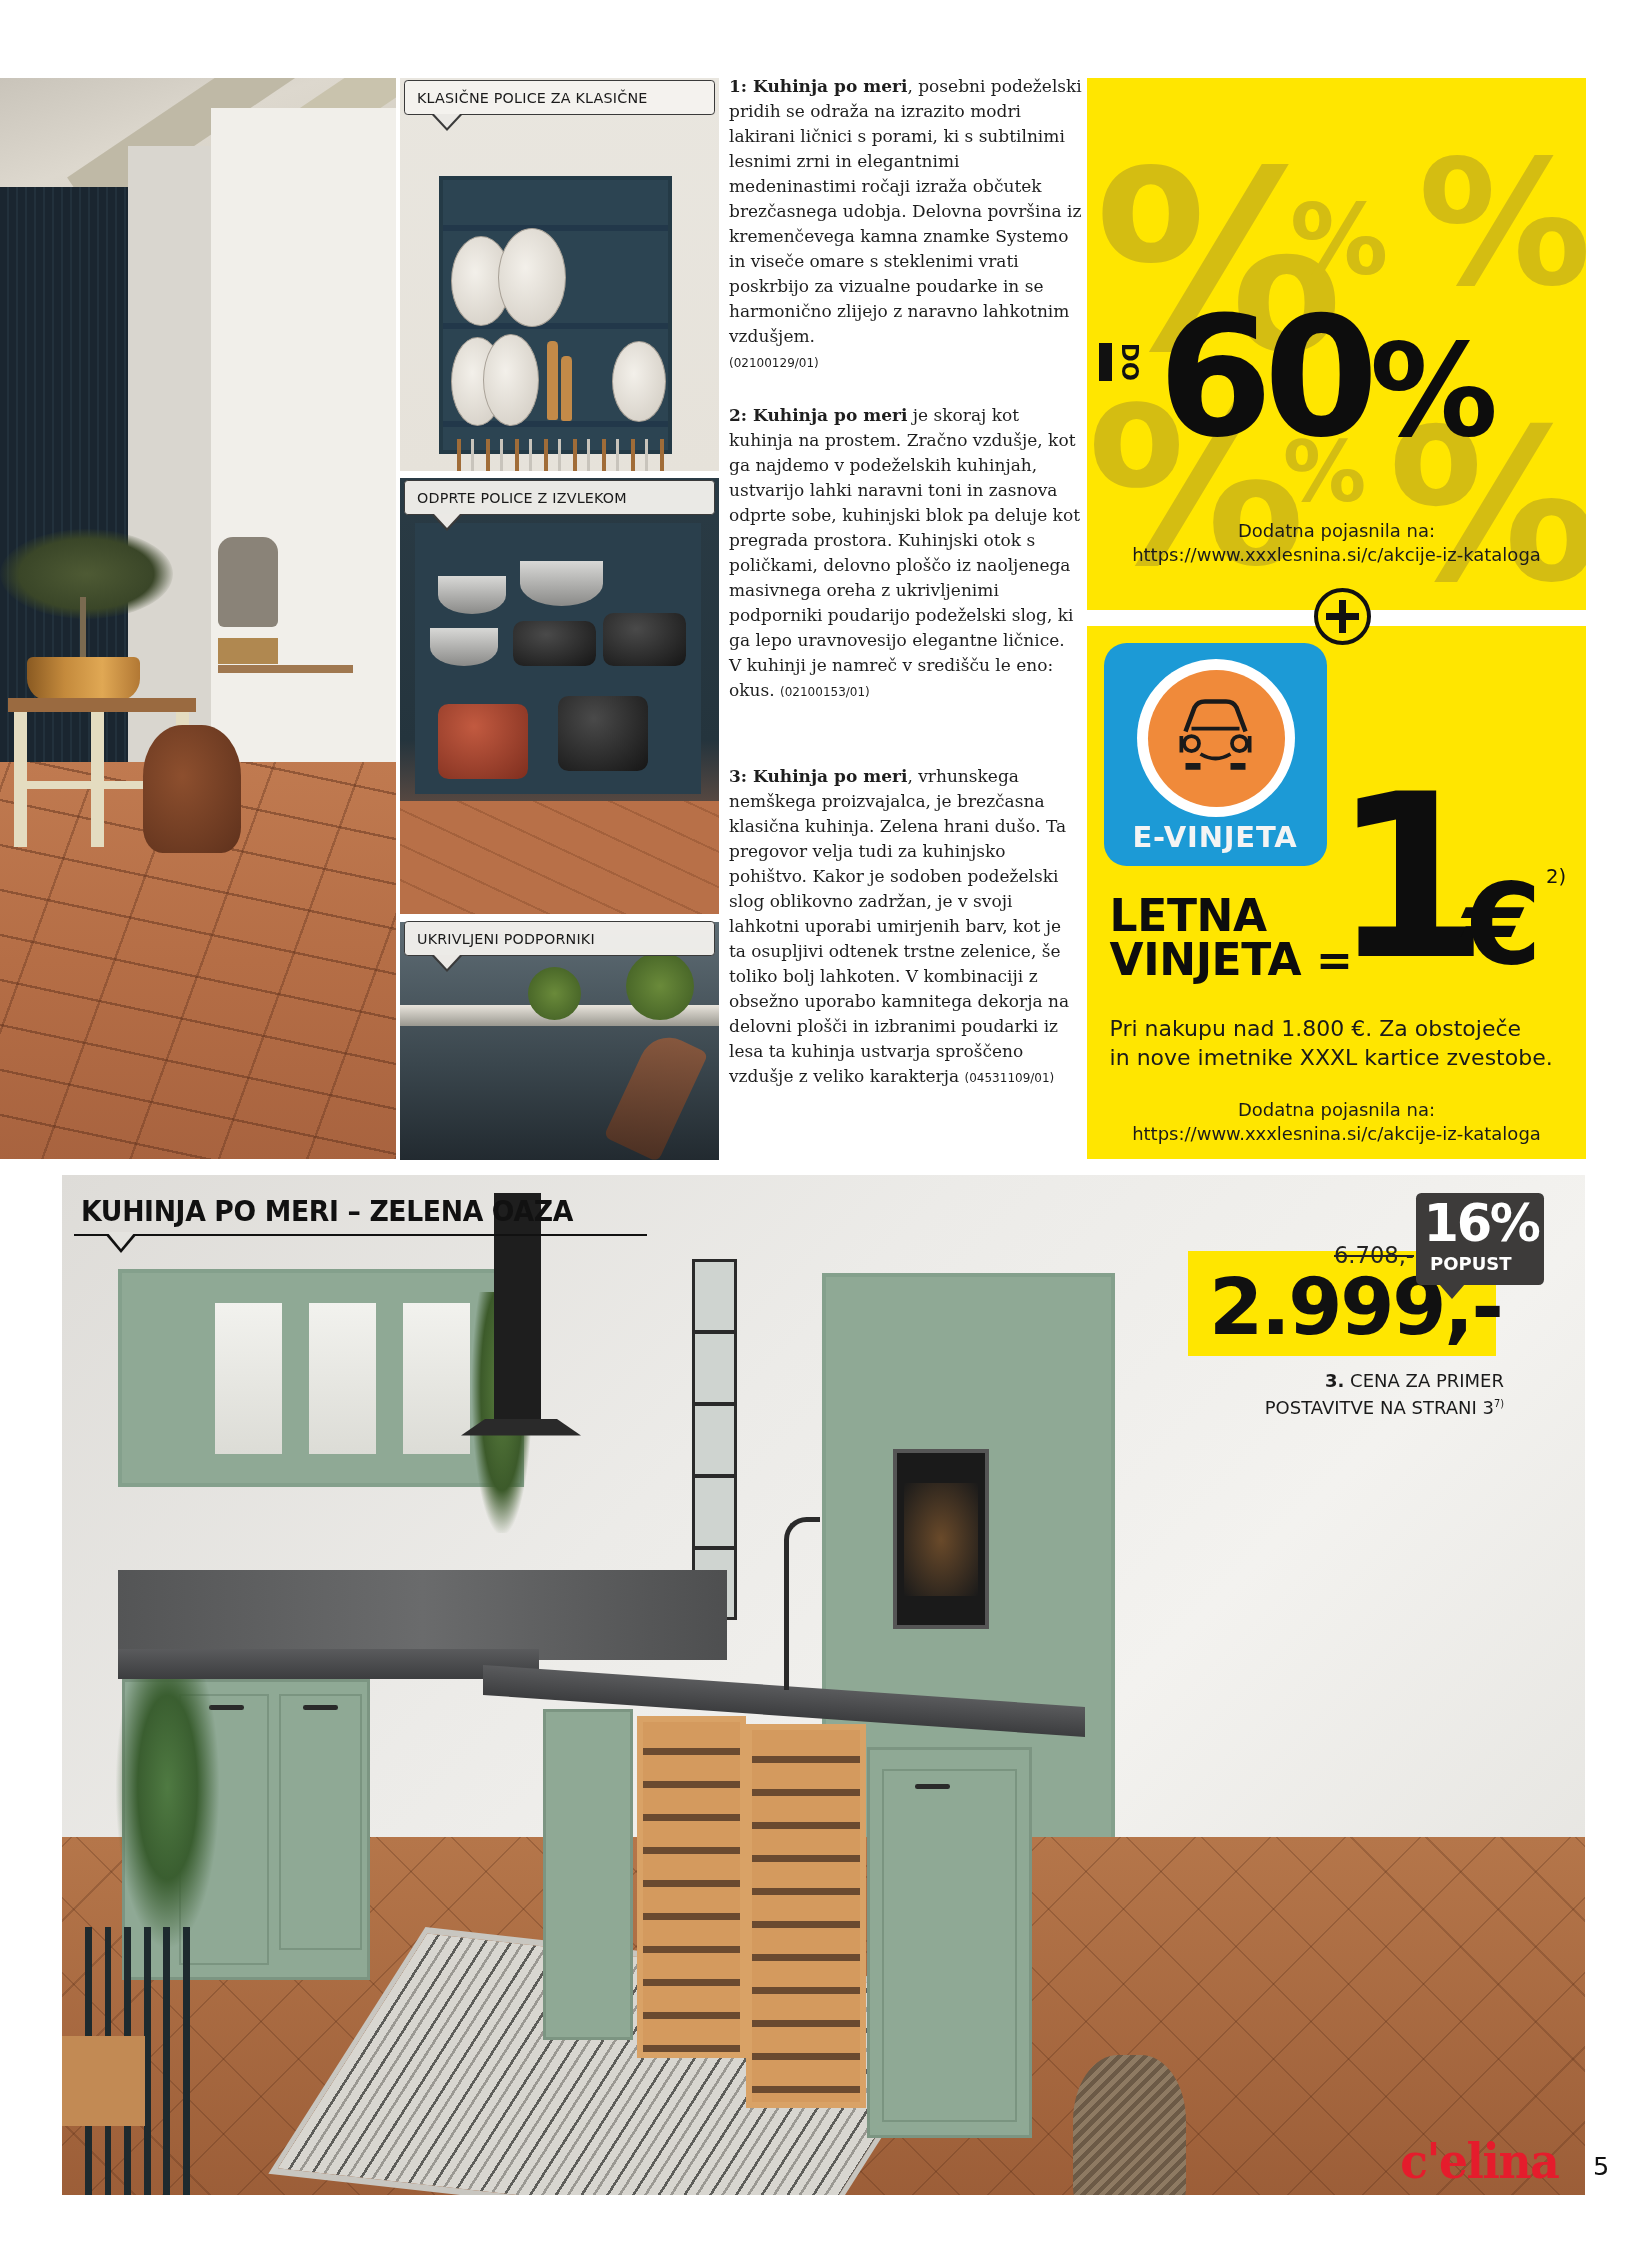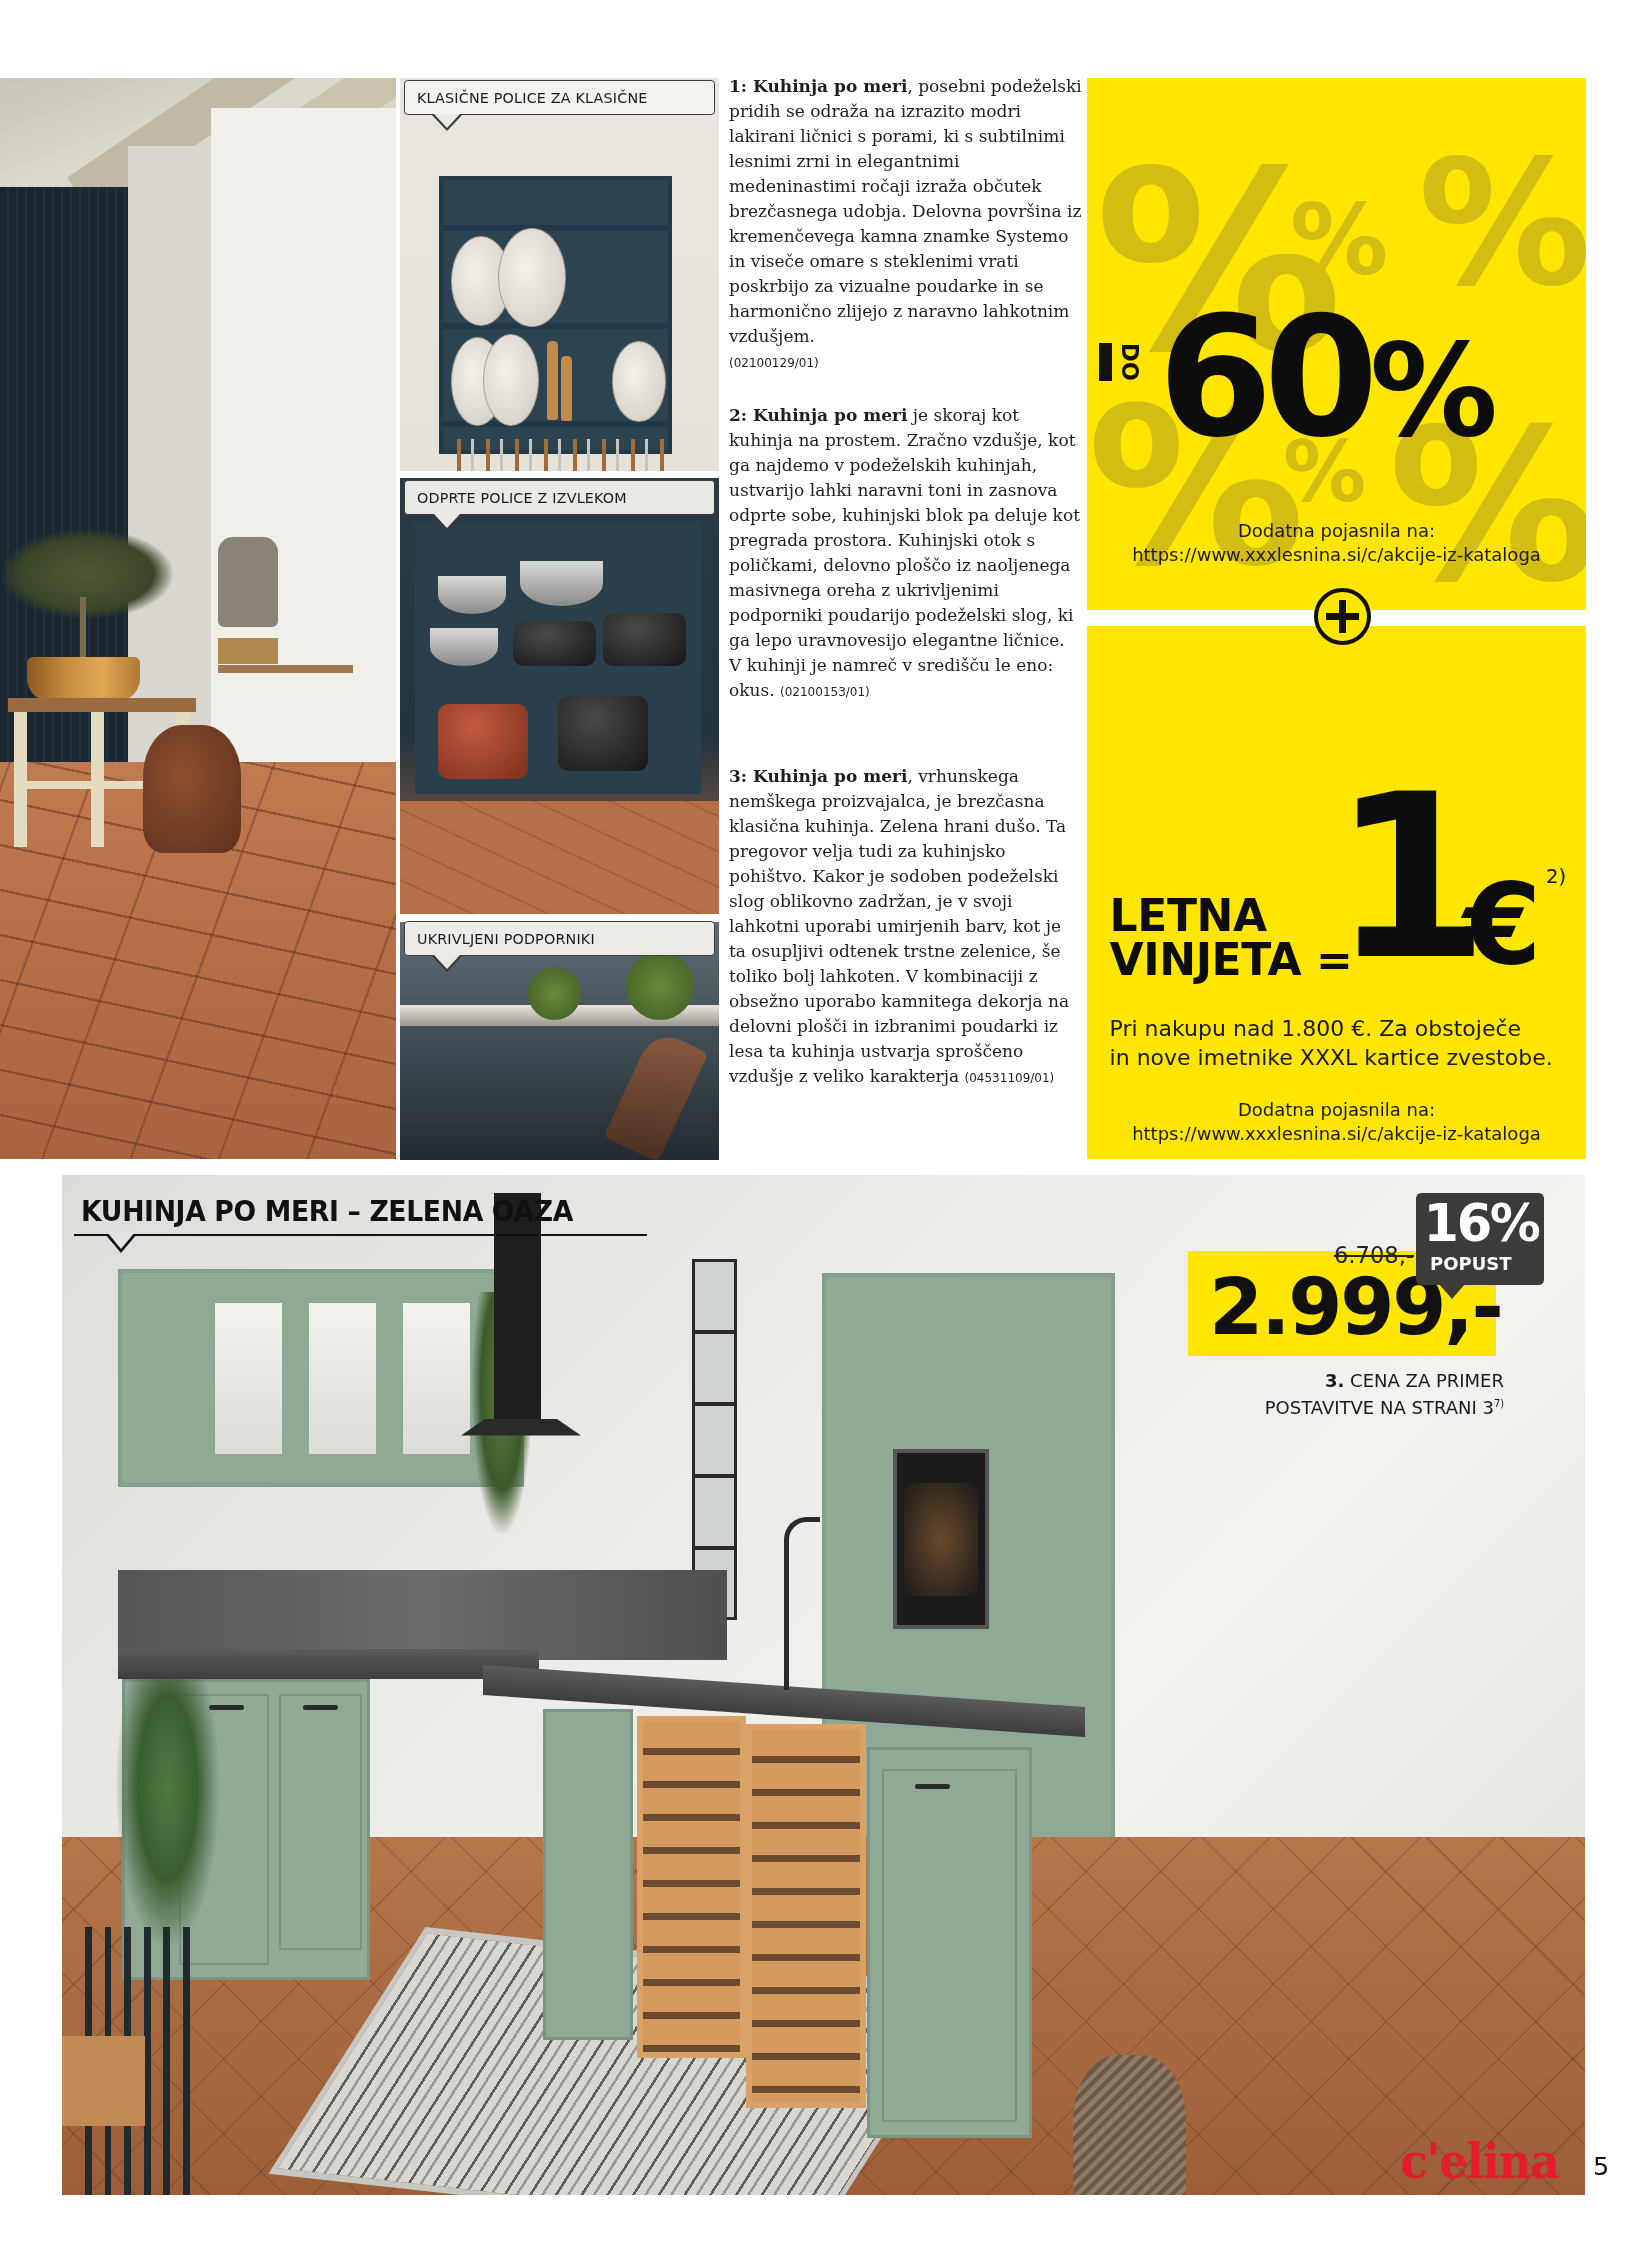--- a/index.html
+++ b/index.html
@@ -285,20 +285,36 @@
   <div class="big-pct"><span>60</span><span class="pct-sign">%</span></div>
   <div class="promo-note">
     <div>Dodatna pojasnila na:</div>
     <div>https://www.xxxlesnina.si/c/akcije-iz-kataloga</div>
   </div>
 </div>
 
 <div class="plus-circle"></div>
 
 <div class="promo-bottom">
+  <div class="evinjeta">
+    <div class="ring"></div>
+    <div class="disc"></div>
+    <svg width="105" height="90" viewBox="0 0 140 120">
+      <path d="M30 50 L42 18 Q46 10 56 10 L84 10 Q94 10 98 18 L110 50" fill="none" stroke="#1a1a1a" stroke-width="6"></path>
+      <path d="M38 46 L102 46" stroke="#1a1a1a" stroke-width="5"></path>
+      <circle cx="38" cy="66" r="10" fill="none" stroke="#1a1a1a" stroke-width="5"></circle>
+      <circle cx="102" cy="66" r="10" fill="none" stroke="#1a1a1a" stroke-width="5"></circle>
+      <path d="M50 80 Q70 92 90 80" fill="none" stroke="#1a1a1a" stroke-width="5"></path>
+      <rect x="22" y="56" width="5" height="22" fill="#1a1a1a"></rect>
+      <rect x="113" y="56" width="5" height="22" fill="#1a1a1a"></rect>
+      <rect x="30" y="92" width="20" height="9" fill="#1a1a1a"></rect>
+      <rect x="90" y="92" width="20" height="9" fill="#1a1a1a"></rect>
+    </svg>
+    <div class="ev-label">E-VINJETA</div>
+  </div>
   <div class="big-one">1</div>
   <div class="euro">€</div>
   <div class="fn2">2)</div>
   <div class="letna">
     <div>LETNA</div>
     <div>VINJETA =</div>
   </div>
   <div class="vinj-body">
     <div>Pri nakupu nad 1.800 €. Za obstoječe</div>
     <div>in nove imetnike XXXL kartice zvestobe.</div>

